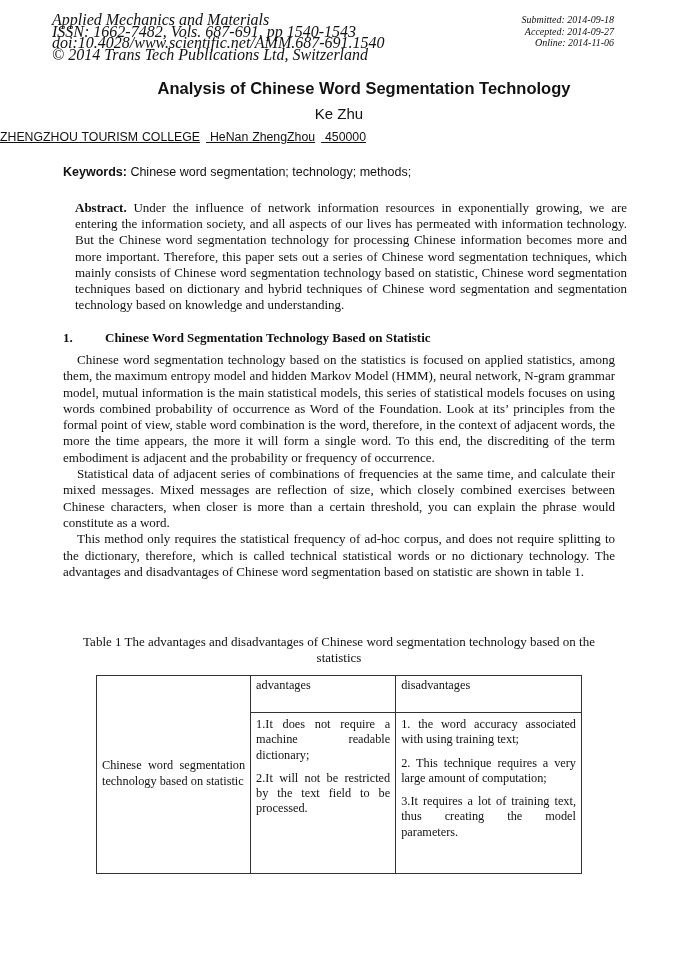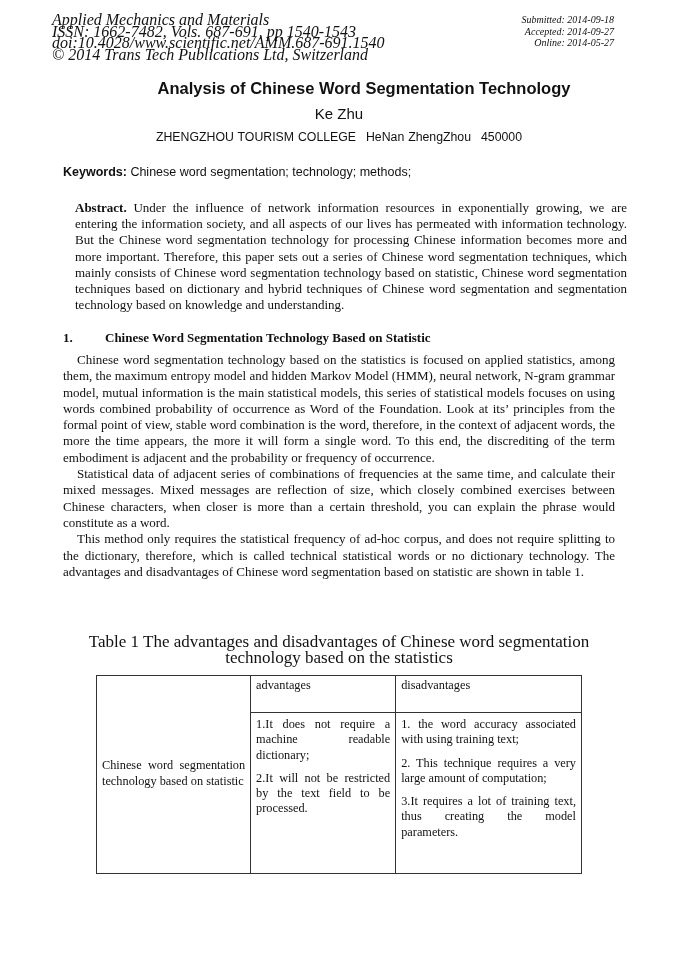--- a/index.html
+++ b/index.html
@@ -5,36 +5,36 @@
   html, body { margin: 0; padding: 0; background: #ffffff; }
   body { width: 678px; height: 959px; position: relative; overflow: hidden; color: #111; }
   .serif { font-family: "Liberation Serif", "DejaVu Serif", serif; }
   .sans { font-family: "Liberation Sans", "DejaVu Sans", sans-serif; }
 
   .hdr-left { position: absolute; left: 52px; top: 14px; font-size: 16px; line-height: 11.5px; font-style: italic; }
   .hdr-right { position: absolute; right: 64px; top: 14px; font-size: 10px; line-height: 11.5px; font-style: italic; text-align: right; }
 
   .title { position: absolute; left: 0; width: 678px; top: 79px; text-align: center; font-size: 16.5px; font-weight: bold; padding-left: 25px; }
   .author { position: absolute; left: 0; width: 678px; top: 105px; text-align: center; font-size: 15px; }
-  .affil { position: absolute; left: 0; width: 678px; top: 130px; text-align: center; font-size: 12.3px; word-spacing: 0.5px; }
+  .affil { position: absolute; left: 0; width: 678px; top: 130px; font-size: 12.3px; word-spacing: 0.5px; text-decoration: underline; }
   .affil .gap { display: inline-block; width: 6px; }
 
   .keywords { position: absolute; left: 63px; top: 165px; font-size: 12.5px; }
   .keywords b { font-weight: bold; }
 
   .abstract { position: absolute; left: 75px; top: 200px; width: 552px; font-size: 13px; line-height: 16.2px; text-align: justify; }
   .abstract b { font-weight: bold; }
 
   .section { position: absolute; left: 63px; top: 330px; font-size: 13px; font-weight: bold; }
   .section .num { display: inline-block; width: 42px; }
 
   .body-text { position: absolute; left: 63px; top: 352px; width: 552px; font-size: 13px; line-height: 16.3px; text-align: justify; }
   .body-text p { margin: 0; text-indent: 14px; }
 
-  .caption { position: absolute; left: 63px; top: 634px; width: 552px; text-align: center; font-size: 17px; line-height: 16px; }
+  .caption { position: absolute; left: 63px; top: 634px; width: 552px; text-align: center; font-size: 13px; line-height: 16px; }
 
   table.t1 { position: absolute; left: 96px; top: 675px; width: 486px; border-collapse: collapse; font-size: 12.3px; line-height: 15.3px; }
   table.t1 td { border: 1.2px solid #333; vertical-align: top; padding: 2px 5px 4px 5px; }
   table.t1 td.c1 { width: 144px; vertical-align: middle; text-align: justify; text-align-last: left; }
   table.t1 td.c2 { width: 135px; text-align: justify; }
   table.t1 td.c3 { width: 176px; text-align: justify; }
   table.t1 tr.head td { height: 30px; }
   table.t1 tr.body td { height: 152px; padding-top: 4px; }
   .cell-para { margin: 0 0 8px 0; }
   .c1 .cell-para { margin: 0; }
@@ -44,21 +44,21 @@
 
 <div class="hdr-left">
   <div>Applied Mechanics and Materials</div>
   <div>ISSN: 1662-7482, Vols. 687-691, pp 1540-1543</div>
   <div>doi:10.4028/www.scientific.net/AMM.687-691.1540</div>
   <div>© 2014 Trans Tech Publications Ltd, Switzerland</div>
 </div>
 <div class="hdr-right">
   <div>Submitted: 2014-09-18</div>
   <div>Accepted: 2014-09-27</div>
-  <div>Online: 2014-05-27</div>
+  <div>Online: 2014-11-06</div>
 </div>
 
 <div class="title sans">Analysis of Chinese Word Segmentation Technology</div>
 <div class="author sans">Ke Zhu</div>
 <div class="affil sans">
   <span>ZHENGZHOU TOURISM COLLEGE</span><span class="gap"></span>
   <span>HeNan ZhengZhou</span><span class="gap"></span>
   <span>450000</span>
 </div>
 

